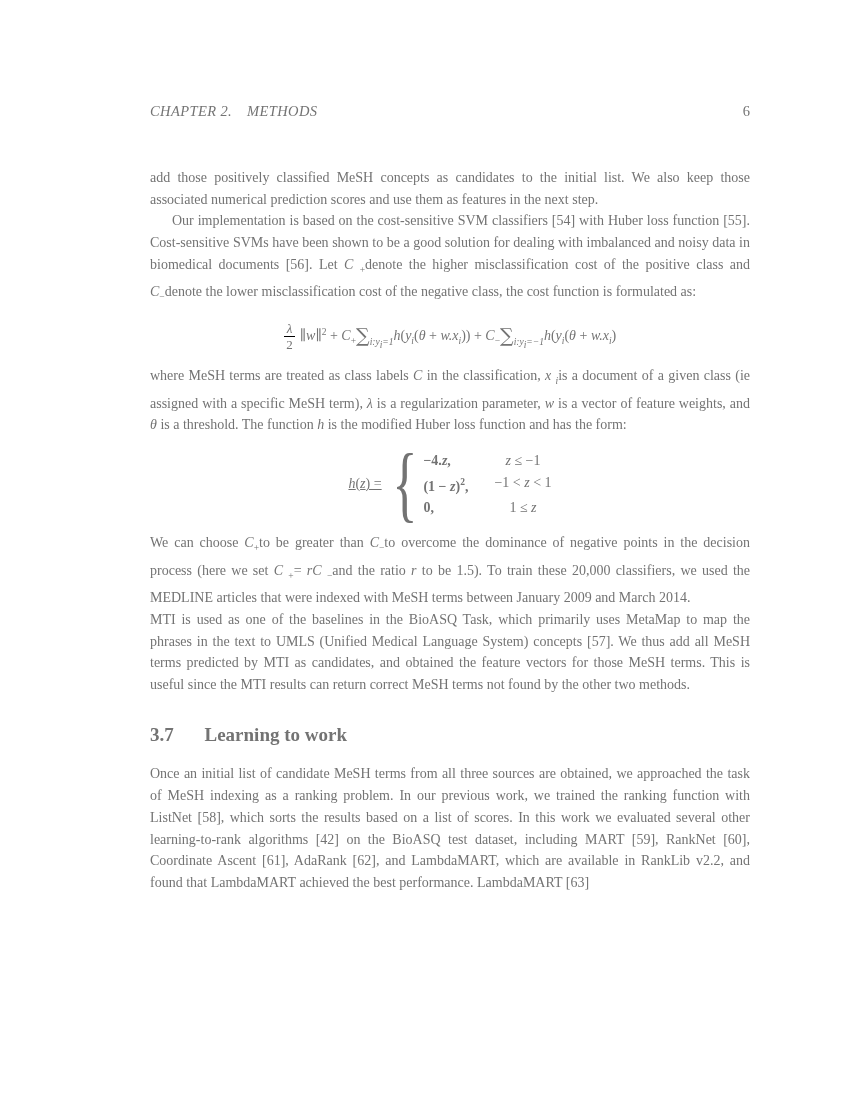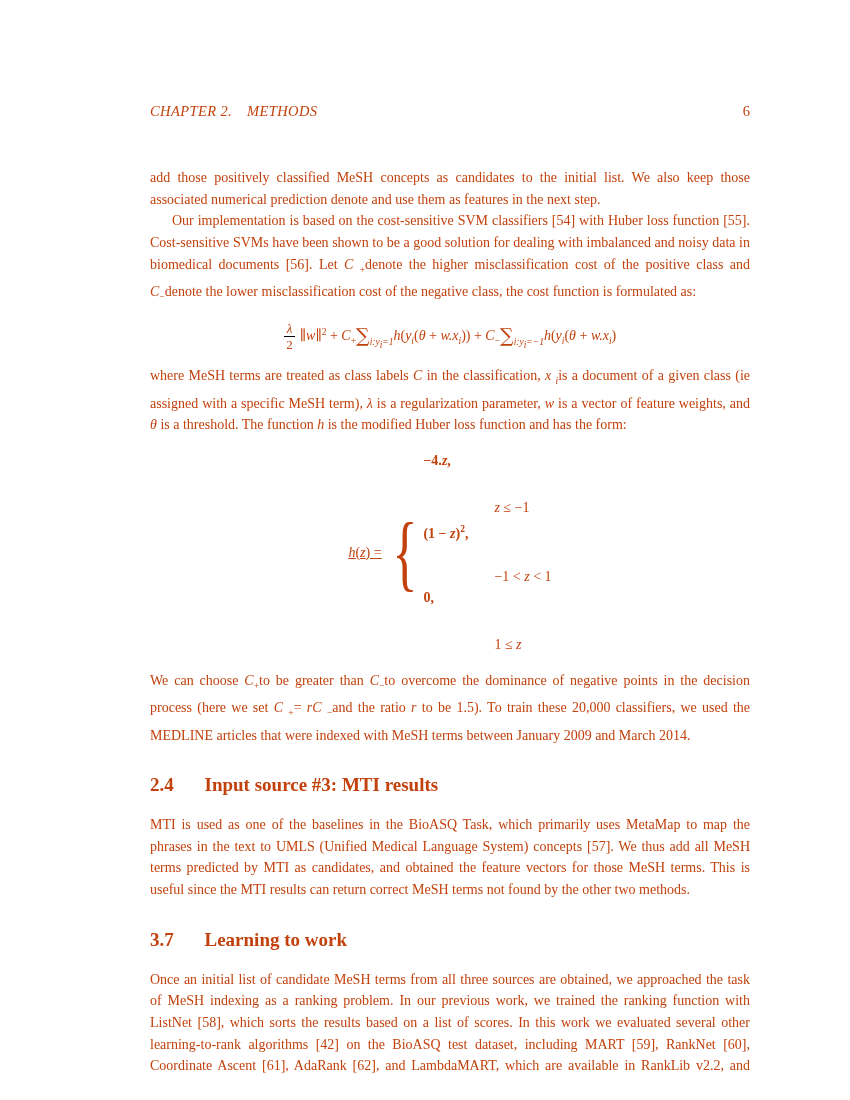--- a/index.html
+++ b/index.html
@@ -1,18 +1,18 @@
 <!DOCTYPE html>
 <html><head>
 <meta charset="utf-8">
 <style>
   html,body { margin:0; padding:0; background:#ffffff; }
   .page {
     position:relative; width:850px; height:1075px; background:#ffffff;
-    font-family:"Liberation Serif","DejaVu Serif",serif; color:#c2410c;
+    font-family:"Liberation Serif","DejaVu Serif",serif; color:#737373;
     overflow:hidden;
   }
   .running-head {
     position:absolute; top:103px; left:150px; width:600px;
     display:flex; justify-content:space-between; align-items:baseline;
     font-size:14.5px;
   }
   .chapter { font-style:italic; letter-spacing:0.4px; }
   .pageno  { font-style:normal; }
 
@@ -46,41 +46,41 @@
   .cases-lhs { margin-right:4px;text-decoration:underline; }
   .brace {
     display:inline-block; font-size:62px; line-height:0;
     transform:scaleY(1.35) scaleX(0.85); margin:0 4px; font-weight:400;
   }
   .cases {
     display:grid; grid-template-columns:auto auto; column-gap:26px;
     line-height:21.5px;
   }
   .cases .expr { text-align:left;font-weight:bold; }
-  .cases .cond { text-align:left;margin-top:47px; }
+  .cases .cond { text-align:center; }
 
   .sec-heading {
     margin:27px 0 17px; font-size:19px; font-weight:bold; text-align:left;
     line-height:1.25;
   }
   .sec-num { margin-right:26px; }
 </style>
 </head>
 <body>
 
 <div class="page">
 
   <div class="running-head">
     <span class="chapter">CHAPTER 2. METHODS</span>
     <span class="pageno">6</span>
   </div>
 
   <div class="content">
 
-    <p class="body-par">add those positively classified MeSH concepts as candidates to the initial list. We also keep those associated numerical prediction denote and use them as features in the next step.</p>
+    <p class="body-par">add those positively classified MeSH concepts as candidates to the initial list. We also keep those associated numerical prediction scores and use them as features in the next step.</p>
 
     <p class="body-par indent">Our implementation is based on the cost-sensitive SVM classifiers [54] with Huber loss function [55]. Cost-sensitive SVMs have been shown to be a good solution for dealing with imbalanced and noisy data in biomedical documents [56]. Let <i>C</i> <sub>+</sub>denote the higher misclassification cost of the positive class and <i>C</i><sub>−</sub>denote the lower misclassification cost of the negative class, the cost function is formulated as:</p>
 
     <div class="equation"><span class="frac"><span class="fnum"><i>λ</i></span><span class="fden">2</span></span>∥<i>w</i>∥<sup>2</sup> + <i>C</i><sub>+</sub><span class="sum">∑</span><span class="ssub"><i>i</i>:<i>y<sub>i</sub></i>=1</span><i>h</i>(<i>y<sub>i</sub></i>(<i>θ</i> + <i>w.x<sub>i</sub></i>)) + <i>C</i><sub>−</sub><span class="sum">∑</span><span class="ssub"><i>i</i>:<i>y<sub>i</sub></i>=−1</span><i>h</i>(<i>y<sub>i</sub></i>(<i>θ</i> + <i>w.x<sub>i</sub></i>)</div>
 
     <p class="body-par">where MeSH terms are treated as class labels <i>C</i> in the classification, <i>x</i> <sub><i>i</i></sub>is a document of a given class (ie assigned with a specific MeSH term), <i>λ</i> is a regularization parameter, <i>w</i> is a vector of feature weights, and <i>θ</i> is a threshold. The function <i>h</i> is the modified Huber loss function and has the form:</p>
 
     <div class="cases-wrap">
       <span class="cases-lhs"><i>h</i>(<i>z</i>) =</span>
       <span class="brace">{</span>
@@ -89,24 +89,20 @@
         <span class="cond"><i>z</i> ≤ −1</span>
         <span class="expr">(1 − <i>z</i>)<sup>2</sup>,</span>
         <span class="cond">−1 &lt; <i>z</i> &lt; 1</span>
         <span class="expr">0,</span>
         <span class="cond">1 ≤ <i>z</i></span>
       </span>
     </div>
 
     <p class="body-par">We can choose <i>C</i><sub>+</sub>to be greater than <i>C</i><sub>−</sub>to overcome the dominance of negative points in the decision process (here we set <i>C</i> <sub>+</sub>= <i>rC</i> <sub>−</sub>and the ratio <i>r</i> to be 1.5). To train these 20,000 classifiers, we used the MEDLINE articles that were indexed with MeSH terms between January 2009 and March 2014.</p>
 
-    <div class="sec-heading">
-      <span class="sec-num">2.4</span>
-      <span>Input source #3: MTI results</span>
-    </div>
 
     <p class="body-par">MTI is used as one of the baselines in the BioASQ Task, which primarily uses MetaMap to map the phrases in the text to UMLS (Unified Medical Language System) concepts [57]. We thus add all MeSH terms predicted by MTI as candidates, and obtained the feature vectors for those MeSH terms. This is useful since the MTI results can return correct MeSH terms not found by the other two methods.</p>
 
     <div class="sec-heading">
       <span class="sec-num">3.7</span>
       <span>Learning to work</span>
     </div>
 
     <p class="body-par">Once an initial list of candidate MeSH terms from all three sources are obtained, we approached the task of MeSH indexing as a ranking problem. In our previous work, we trained the ranking function with ListNet [58], which sorts the results based on a list of scores. In this work we evaluated several other learning-to-rank algorithms [42] on the BioASQ test dataset, including MART [59], RankNet [60], Coordinate Ascent [61], AdaRank [62], and LambdaMART, which are available in RankLib v2.2, and found that LambdaMART achieved the best performance. LambdaMART [63]</p>
 

